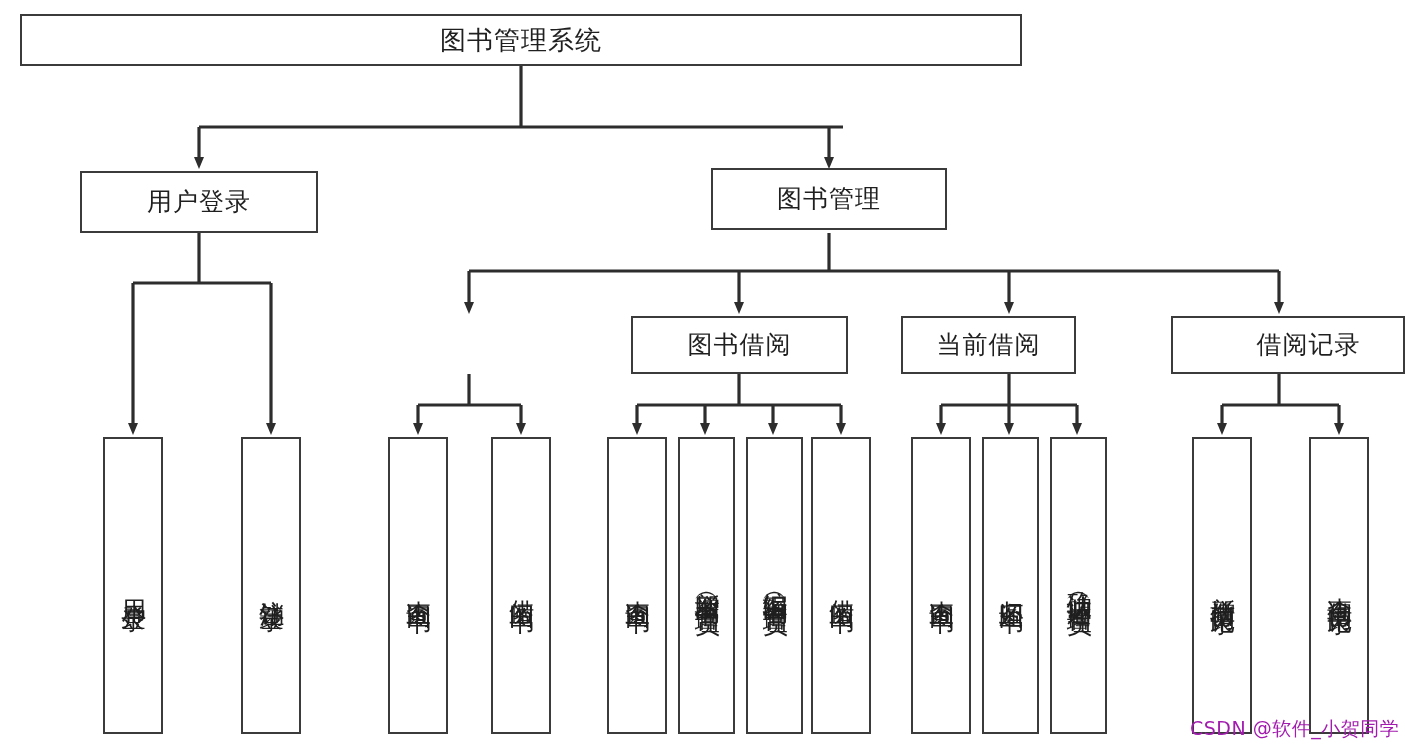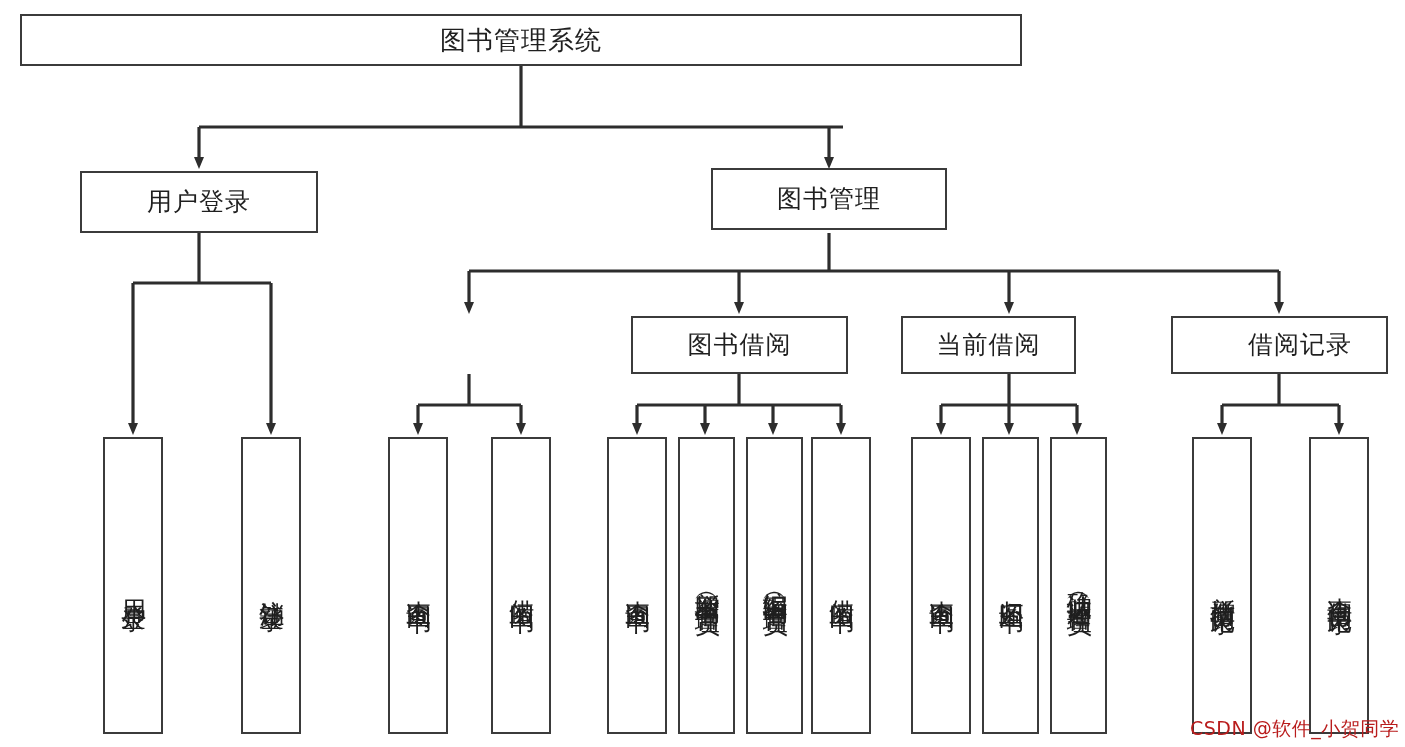--- a/index.html
+++ b/index.html
@@ -55,21 +55,21 @@
   .node.vert .vtext{
     writing-mode:vertical-rl;
     text-orientation:upright;
     white-space:normal;
     display:block;
     max-height:100%;
   }
   .watermark{
     position:absolute;
     font-size:19px;
-    color:#b91c1c;
+    color:#a21caf;
     letter-spacing:0.5px;
     white-space:nowrap;
     font-family:"DejaVu Sans","Liberation Sans",sans-serif;
   }
 </style>
 </head>
 <body>
 
 <div id="canvas">
 
@@ -139,21 +139,21 @@
 
 
   <div class="node horiz" style="left:631px; top:316px; width:217px; height:58px;">
     <span>图书借阅</span>
   </div>
 
   <div class="node horiz" style="left:901px; top:316px; width:175px; height:58px;">
     <span>当前借阅</span>
   </div>
 
-  <div class="node horiz" style="left:1171px; top:316px; width:217px; height:58px;padding-left:41px;">
+  <div class="node horiz" style="left:1171px; top:316px; width:234px; height:58px;padding-left:41px;">
     <span>借阅记录</span>
   </div>
 
   <div class="node vert" style="left:103px; top:437px; width:60px; height:297px;">
     <span class="vtext">用户登录</span>
   </div>
 
   <div class="node vert" style="left:241px; top:437px; width:60px; height:297px;">
     <span class="vtext">注销登录</span>
   </div>

